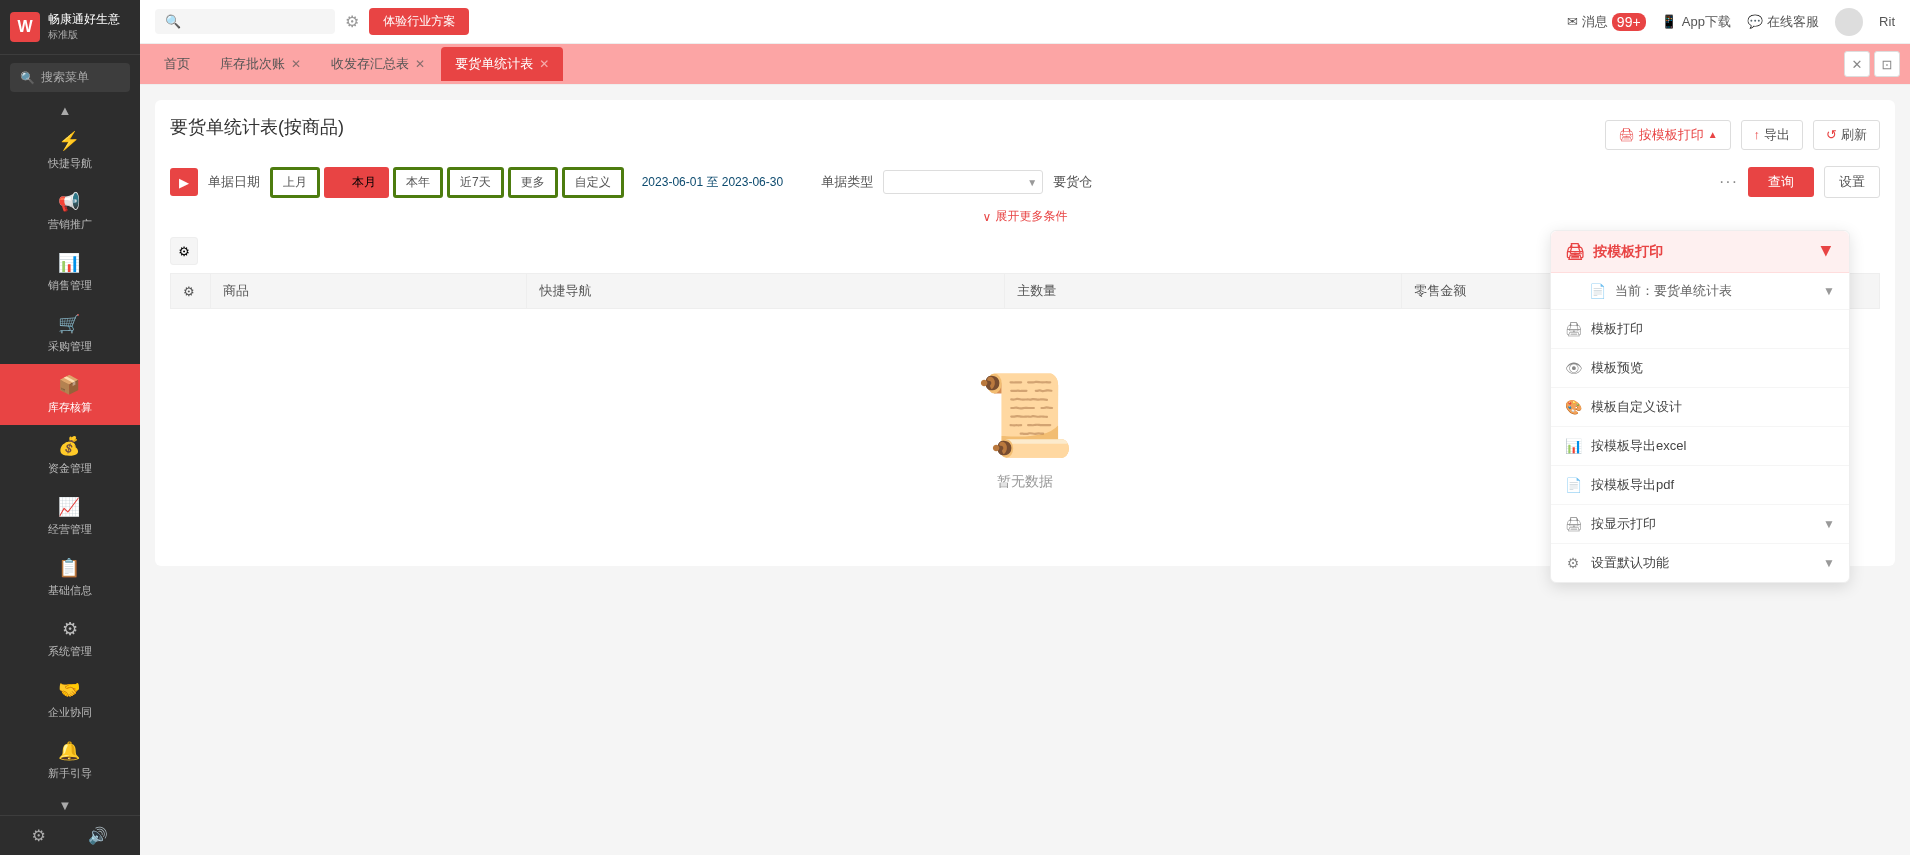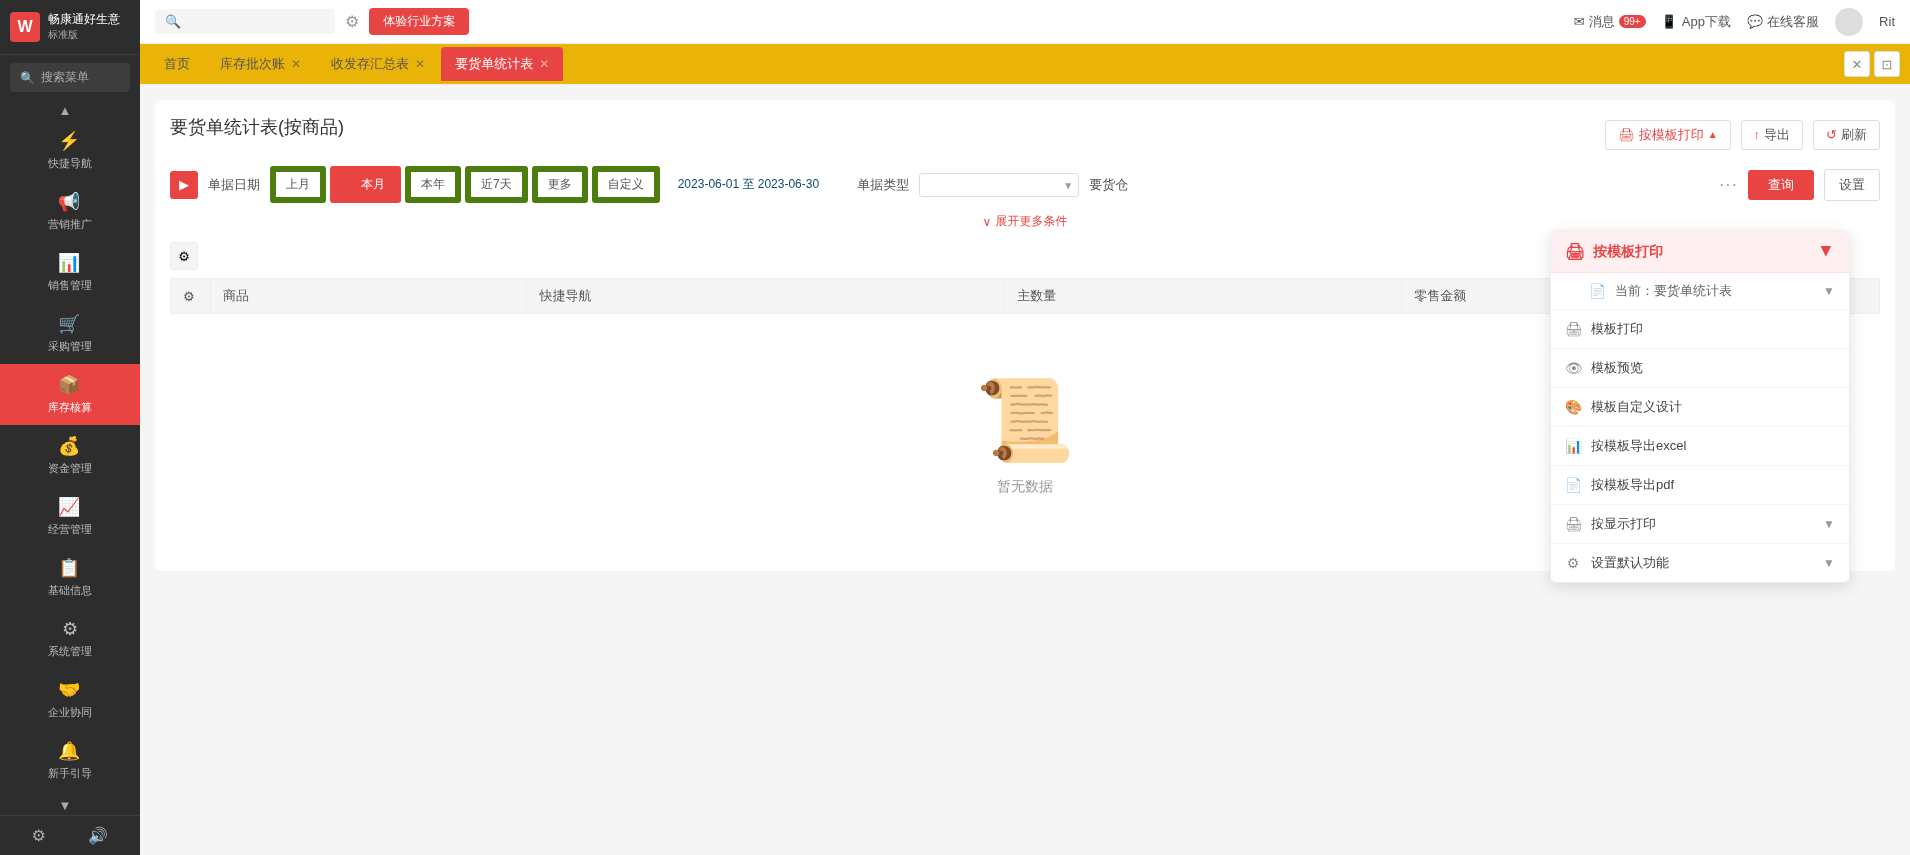--- a/index.html
+++ b/index.html
@@ -30,39 +30,39 @@
     .main { flex: 1; display: flex; flex-direction: column; overflow: hidden; }
 
     
     .topbar { height: 44px; background: #fff; display: flex; align-items: center; padding: 0 15px; gap: 10px; border-bottom: 1px solid #eee; flex-shrink: 0; }
     .topbar-search { display: flex; align-items: center; gap: 6px; background: #f5f5f5; border-radius: 4px; padding: 5px 10px; min-width: 180px; }
     .topbar-search input { border: none; background: transparent; font-size: 12px; outline: none; width: 120px; }
     .topbar-gear { color: #999; cursor: pointer; font-size: 16px; }
     .topbar-promo { background: #e84444; color: white; border: none; padding: 5px 14px; border-radius: 4px; font-size: 12px; cursor: pointer; }
     .topbar-right { margin-left: auto; display: flex; align-items: center; gap: 16px; color: #555; font-size: 13px; }
     .topbar-right-item { display: flex; align-items: center; gap: 4px; cursor: pointer; }
-    .badge { background: #e84444; color: white; border-radius: 8px; padding: 1px 5px; font-size: 10px; }
+    .badge { background: #e84444; color: white; border-radius: 8px; padding: 1px 5px; font-size: 14px; }
     .topbar-avatar { width: 28px; height: 28px; background: #ddd; border-radius: 50%; }
     .tab { padding: 8px 14px; font-size: 13px; color: #555; cursor: pointer; display: flex; align-items: center; gap: 6px; border-radius: 4px 4px 0 0; }
     .tab.active { background: #e84444; color: white; }
     .tab-close { font-size: 12px; cursor: pointer; opacity: 0.7; }
 
     
     .page-content { flex: 1; overflow: auto; background: #f5f5f5; padding: 15px; position: relative; }
 
     
     .content-card { background: #fff; border-radius: 6px; padding: 15px; }
     .page-title { font-size: 18px; font-weight: normal; color: #333; margin-bottom: 15px; }
 
     
     .filter-row { display: flex; align-items: center; gap: 10px; margin-bottom: 10px; flex-wrap: wrap; }
     .filter-label { color: #555; font-size: 13px; white-space: nowrap; }
     .date-btns { display: flex; align-items: center; gap: 4px; }
-    .date-btn { padding: 4px 10px; border: 6px solid #4d7c0f; border-radius: 3px; background: #fff; cursor: pointer; font-size: 12px; color: #555; }
-    .date-btn.active { background: #e84444; color: #ffffff; border-color: #e84444; padding-left: 25px; }
+    .date-btn { padding: 4px 10px; border: 3px solid #4d7c0f; border-radius: 3px; background: #fff; cursor: pointer; font-size: 12px; color: #555; }
+    .date-btn.active { background: #e84444; color: #000000; border-color: #e84444; padding-left: 25px; }
     .date-range { color: #0c4a6e; font-size: 12px; padding: 4px 8px; }
     .filter-select { border: 1px solid #ddd; border-radius: 3px; padding: 4px 24px 4px 8px; font-size: 12px; color: #555; background: #fff; cursor: pointer; min-width: 160px; appearance: none; position: relative; }
     .select-wrapper { position: relative; display: inline-block; }
     .select-wrapper::after { content: "▼"; position: absolute; right: 6px; top: 50%; transform: translateY(-50%); font-size: 10px; color: #999; pointer-events: none; }
     .expand-btn { color: #e84444; cursor: pointer; font-size: 12px; border: none; background: transparent; display: flex; align-items: center; gap: 4px; }
 
     
     .table-toolbar { display: flex; align-items: center; margin-bottom: 8px; }
     .table-settings-btn { width: 28px; height: 28px; background: #f5f5f5; border: 1px solid #eee; border-radius: 3px; display: flex; align-items: center; justify-content: center; cursor: pointer; }
     table { width: 100%; border-collapse: collapse; }
@@ -88,21 +88,21 @@
     .dropdown-header { display: flex; align-items: center; justify-content: space-between; padding: 10px 14px; background: #fef0f0; border-radius: 6px 6px 0 0; border-bottom: 1px solid #fdd; }
     .dropdown-header-title { display: flex; align-items: center; gap: 8px; color: #e84444; font-size: 14px; font-weight: bold; }
     .dropdown-header-icon { font-size: 16px; }
     .dropdown-close-btn { color: #e84444; cursor: pointer; font-size: 18px; transform: rotate(180deg); }
     .dropdown-item { display: flex; align-items: center; gap: 10px; padding: 10px 14px; cursor: pointer; color: #444; font-size: 13px; border-bottom: 1px solid #f5f5f5; }
     .dropdown-item-icon { color: #888; font-size: 14px; width: 16px; text-align: center; }
     .dropdown-item-expand { margin-left: auto; color: #999; font-size: 12px; }
     .dropdown-sub-item { display: flex; align-items: center; gap: 10px; padding: 9px 14px 9px 38px; cursor: pointer; color: #666; font-size: 13px; border-bottom: 1px solid #f5f5f5; }
 
     
-    .tabs-container { display: flex; align-items: center; justify-content: space-between; background: #eab308; border-bottom: 1px solid #eee; }
+    .tabs-container { display: flex; align-items: center; justify-content: space-between; background: #fca5a5; border-bottom: 1px solid #eee; }
     .tabs-left { display: flex; align-items: center; padding: 0 10px; gap: 2px; height: 40px; }
     .tabs-right { display: flex; align-items: center; padding-right: 10px; gap: 4px; }
     .tabs-right-btn { width: 26px; height: 26px; display: flex; align-items: center; justify-content: center; cursor: pointer; color: #888; border: 1px solid #ddd; border-radius: 3px; background: #fff; }
 
     
     .more-dots { color: #888; cursor: pointer; font-size: 16px; letter-spacing: 1px; }
   </style>
 </head>
 <body>
 

